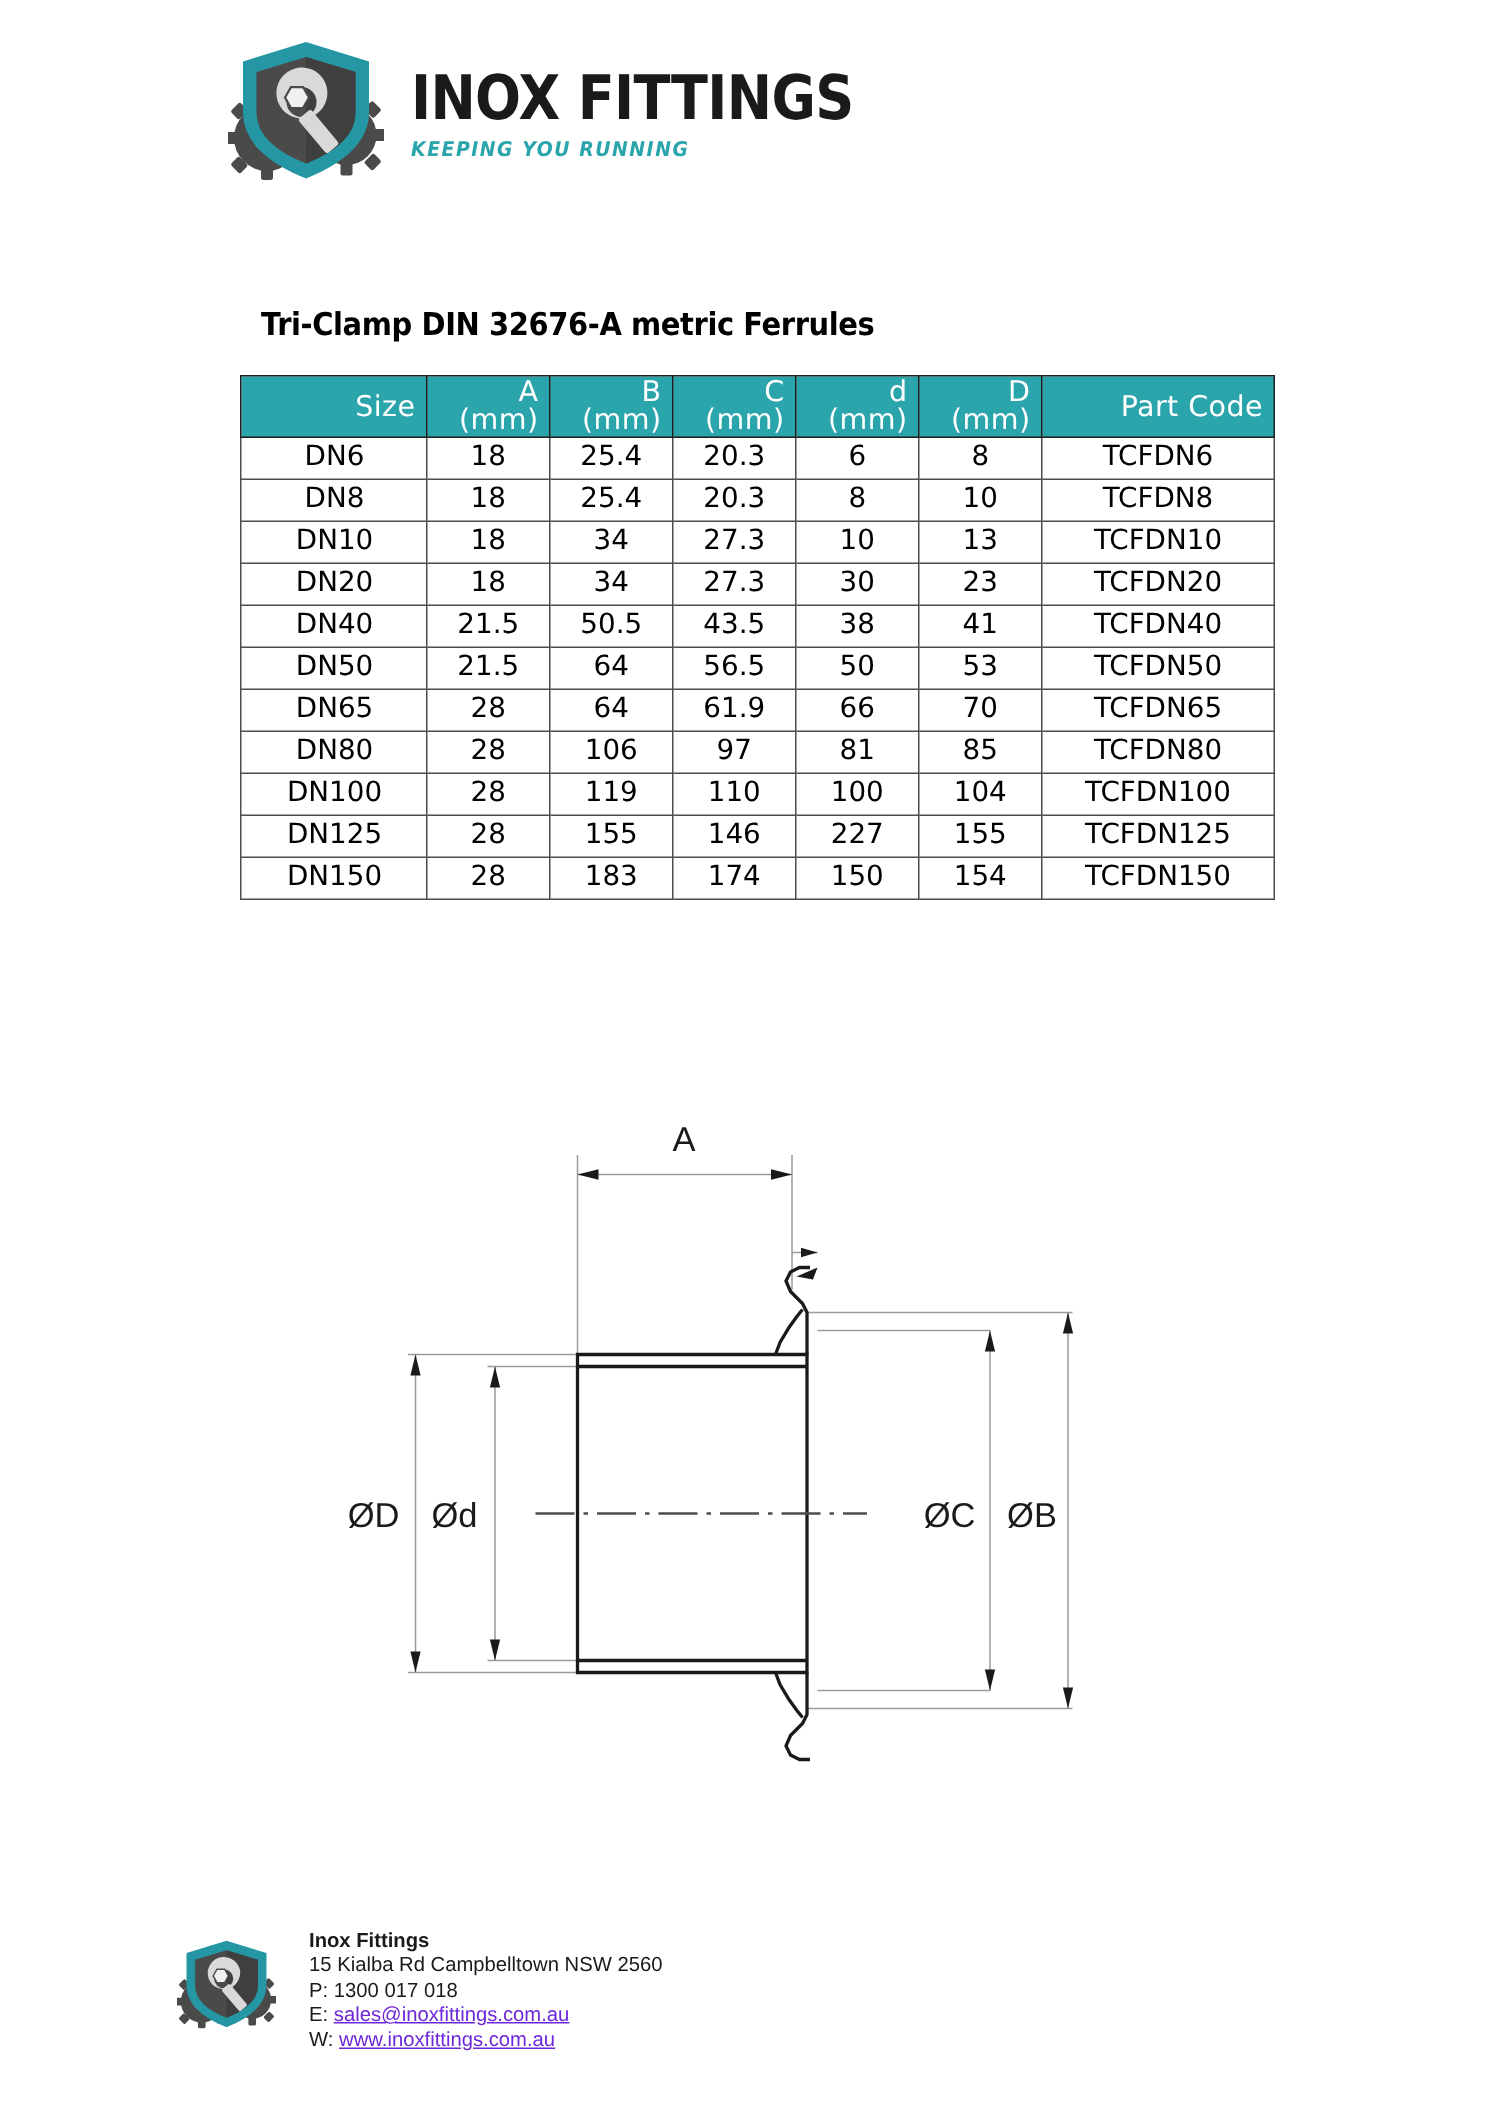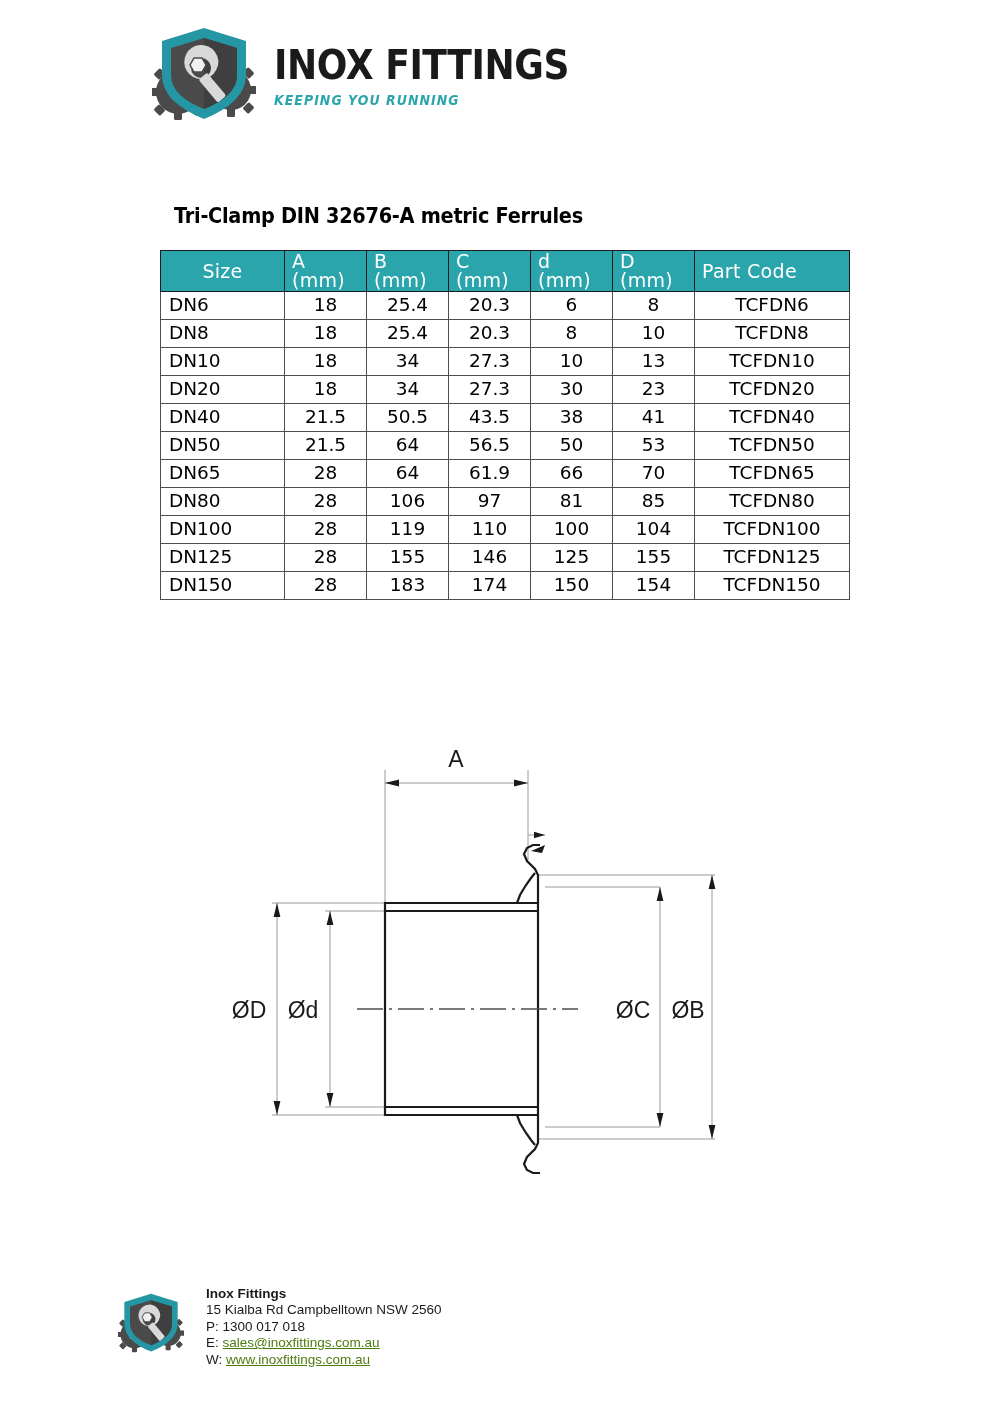--- a/index.html
+++ b/index.html
@@ -93,27 +93,27 @@
     font-family: "DejaVu Sans", sans-serif;
     font-weight: normal;
     line-height: 1;
   }
   table.spec thead th {
     background: #2ba5ac;
     color: #ffffff;
     font-size: 19px;
     height: 40px;
     border-color: #1d1d1d;
-    text-align: left;
+    text-align: right;
     letter-spacing: 0.3px;
   }
-  table.spec thead th.col-size { text-align: center; }
+  table.spec thead th.col-size { }
   table.spec tbody td { text-align: center; }
   table.spec tbody td.c-size {
-    text-align: left;
+    text-align: center;
     padding-left: 8px;
   }
   .w-size { width: 124px; }
   .w-num  { width: 82px; }
   .w-code { width: 155px; }
 
   
   .drawing {
     position: absolute;
     left: 0;
@@ -138,21 +138,21 @@
   }
   .footer-text {
     margin-left: 22px;
     font-family: "Liberation Sans", sans-serif;
     font-size: 13.5px;
     line-height: 16.4px;
     color: #1a1a1a;
   }
   .footer-text .co { font-weight: bold; }
   .footer-text a {
-    color: #4d7c0f;
+    color: #6d28d9;
   }
 </style>
 </head>
 <body>
 
 <div class="header">
   <div class="logo-mark">
     <svg viewBox="0 0 104 96" width="104" height="96" aria-hidden="true">
 
       <g fill="#4a4a4a">
@@ -309,21 +309,21 @@
           <td>110</td>
           <td>100</td>
           <td>104</td>
           <td>TCFDN100</td>
         </tr>
         <tr>
           <td class="c-size">DN125</td>
           <td>28</td>
           <td>155</td>
           <td>146</td>
-          <td>125</td>
+          <td>227</td>
           <td>155</td>
           <td>TCFDN125</td>
         </tr>
         <tr>
           <td class="c-size">DN150</td>
           <td>28</td>
           <td>183</td>
           <td>174</td>
           <td>150</td>
           <td>154</td>

